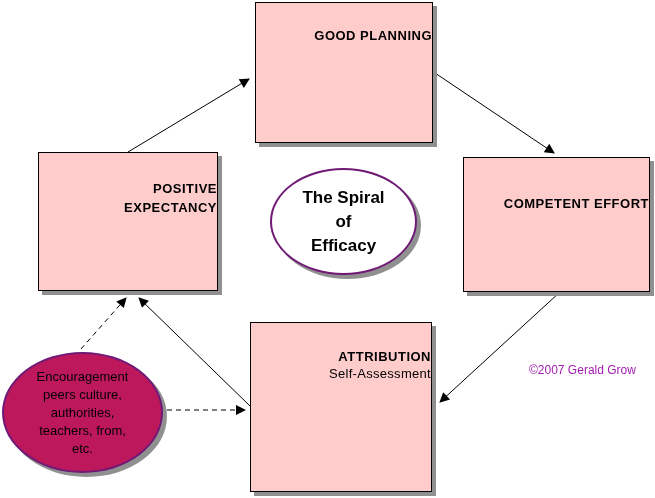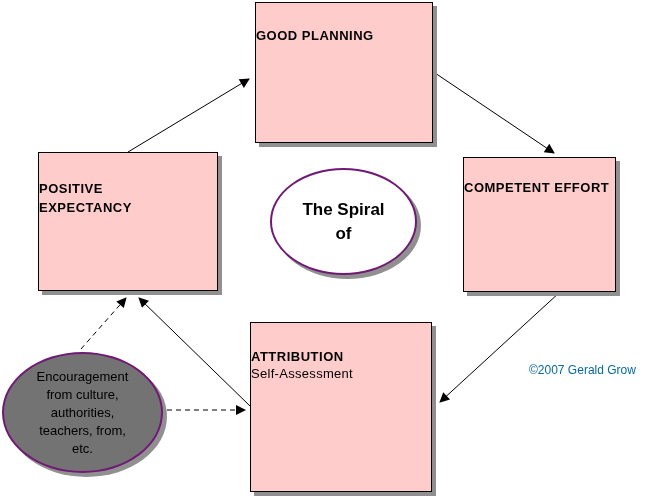--- a/index.html
+++ b/index.html
@@ -21,35 +21,35 @@
     width: 655px; height: 498px;
     pointer-events: none;
   }
   .node {
     position: absolute;
     background: #FFCCCC;
     border: 1.5px solid #000000;
     box-shadow: 4px 4px 0 #909090;
     box-sizing: border-box;
     color: #000000;
-    text-align: left;
+    text-align: right;
   }
   .node-label {
     font-size: 13px;
     font-weight: bold;
     letter-spacing: 0.5px;
     line-height: 19px;
   }
   .node-sublabel {
     font-size: 13px;
     font-weight: normal;
     letter-spacing: 0.3px;
   }
   #good-planning   { left: 255px; top: 2px;   width: 178px; height: 141px; padding-top: 23px; }
-  #competent-effort{ left: 463px; top: 157px; width: 153px; height: 135px; padding-top: 20px; }
+  #competent-effort{ left: 463px; top: 157px; width: 187px; height: 135px; padding-top: 36px; }
   #positive-expectancy { left: 38px; top: 152px; width: 180px; height: 139px; padding-top: 26px; }
   #positive-expectancy .node-label { display: inline-block; width: 120px; }
   #attribution     { left: 250px; top: 322px; width: 182px; height: 170px; padding-top: 24px; }
   .ellipse {
     position: absolute;
     border-radius: 50%;
     border: 2px solid #701a75;
     box-shadow: 4px 4px 0 #909090;
     box-sizing: border-box;
     display: flex;
@@ -61,29 +61,29 @@
   }
   #center-ellipse {
     left: 270px; top: 168px; width: 147px; height: 107px;
     background: #FFFFFF;
     font-size: 17px;
     font-weight: bold;
     line-height: 24px;
   }
   #encouragement-ellipse {
     left: 2px; top: 352px; width: 161px; height: 121px;
-    background: #737373;
+    background: #be185d;
     font-size: 13px;
     line-height: 18px;
   }
   #copyright {
     position: absolute;
     left: 529px; top: 363px;
     font-size: 12px;
-    color: #0369a1;
+    color: #a21caf;
     white-space: nowrap;
   }
 </style>
 </head>
 <body>
 
 <div class="canvas">
 
   <svg class="arrow-layer" width="655" height="498" viewBox="0 0 655 498" xmlns="http://www.w3.org/2000/svg">
     <defs>
@@ -112,25 +112,26 @@
   </div>
 
   <div class="node" id="attribution">
     <div class="node-label">ATTRIBUTION</div>
     <div class="node-sublabel">Self-Assessment</div>
   </div>
 
   <div class="ellipse" id="center-ellipse">
     <span>The Spiral</span>
     <span>of</span>
+    <span>Efficacy</span>
   </div>
 
   <div class="ellipse" id="encouragement-ellipse">
     <span>Encouragement</span>
-    <span>from culture,</span>
+    <span>peers culture,</span>
     <span>authorities,</span>
     <span>teachers, from,</span>
     <span>etc.</span>
   </div>
 
   <div id="copyright">©2007 Gerald Grow</div>
 
 </div>
 
 </body></html>

